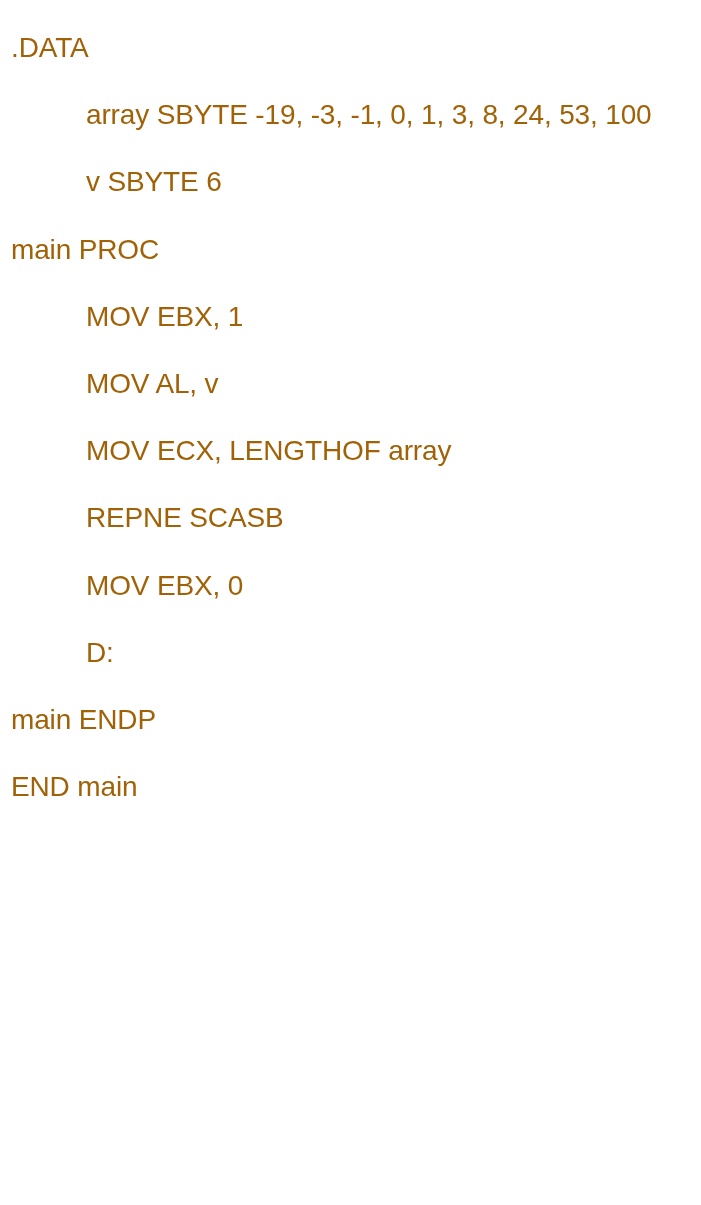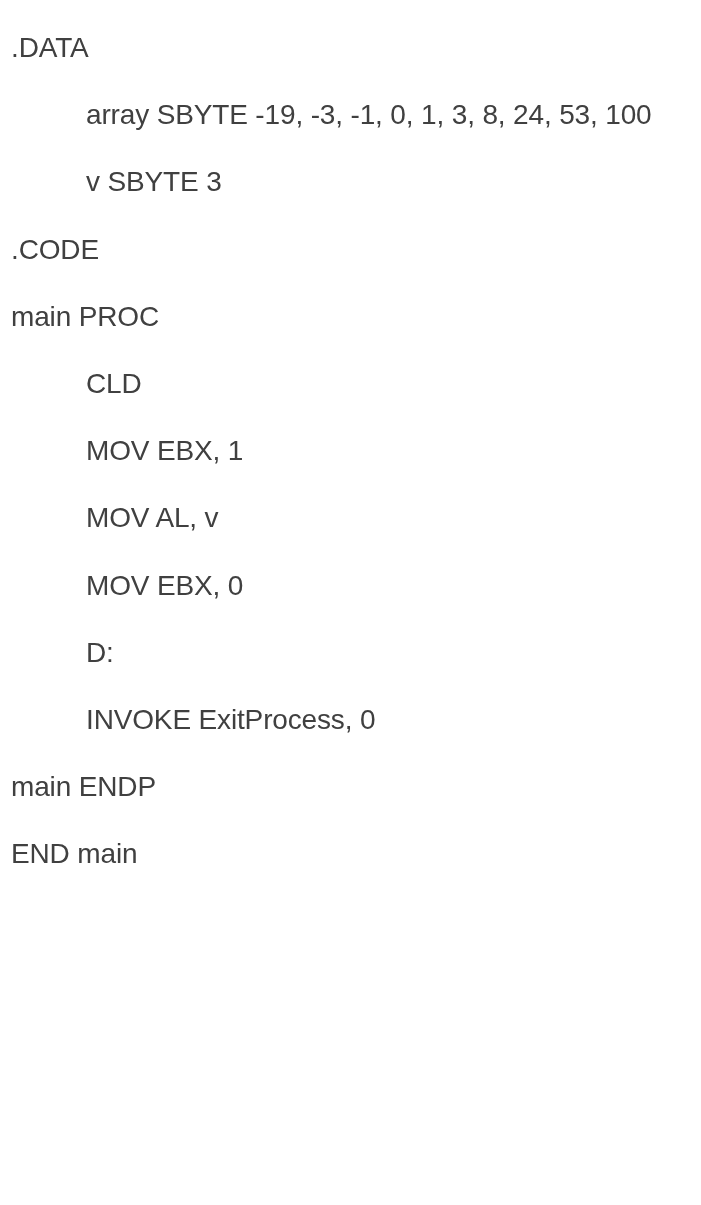--- a/index.html
+++ b/index.html
@@ -23,42 +23,41 @@
     box-sizing: border-box;
     padding-top: 14px;
   }
   .code-line {
     display: block;
     height: 67.2px;
     line-height: 67.2px;
     font-size: 28px;
     font-weight: 400;
     letter-spacing: -0.15px;
-    color: #404040;
+    color: #a16207;
     white-space: pre;
     padding-left: 11px;
     box-sizing: border-box;
   }
   .code-line.indent-1 {
     padding-left: 86px;
   }
   .code-line .line-text {
     display: inline;
   }
 </style>
 </head>
 <body>
 
 <div id="code-listing">
     <div class="code-line"><span class="line-text">.DATA</span></div>
     <div class="code-line indent-1"><span class="line-text">array SBYTE -19, -3, -1, 0, 1, 3, 8, 24, 53, 100</span></div>
-    <div class="code-line indent-1"><span class="line-text">v SBYTE 3</span></div>
-    <div class="code-line"><span class="line-text">.CODE</span></div>
+    <div class="code-line indent-1"><span class="line-text">v SBYTE 6</span></div>
     <div class="code-line"><span class="line-text">main PROC</span></div>
-    <div class="code-line indent-1"><span class="line-text">CLD</span></div>
     <div class="code-line indent-1"><span class="line-text">MOV EBX, 1</span></div>
     <div class="code-line indent-1"><span class="line-text">MOV AL, v</span></div>
+    <div class="code-line indent-1"><span class="line-text">MOV ECX, LENGTHOF array</span></div>
+    <div class="code-line indent-1"><span class="line-text">REPNE SCASB</span></div>
     <div class="code-line indent-1"><span class="line-text">MOV EBX, 0</span></div>
     <div class="code-line indent-1"><span class="line-text">D:</span></div>
-    <div class="code-line indent-1"><span class="line-text">INVOKE ExitProcess, 0</span></div>
     <div class="code-line"><span class="line-text">main ENDP</span></div>
     <div class="code-line"><span class="line-text">END main</span></div>
   </div>
 
 </body></html>

